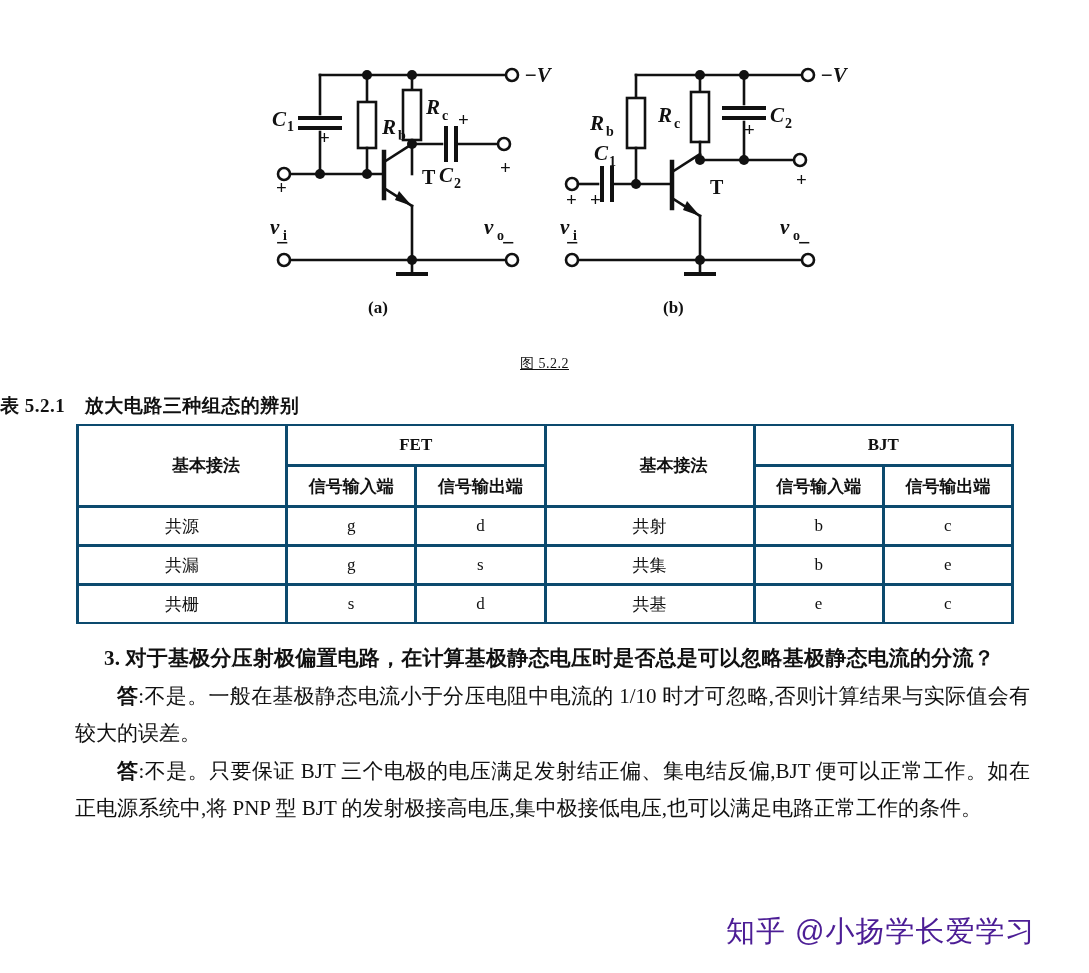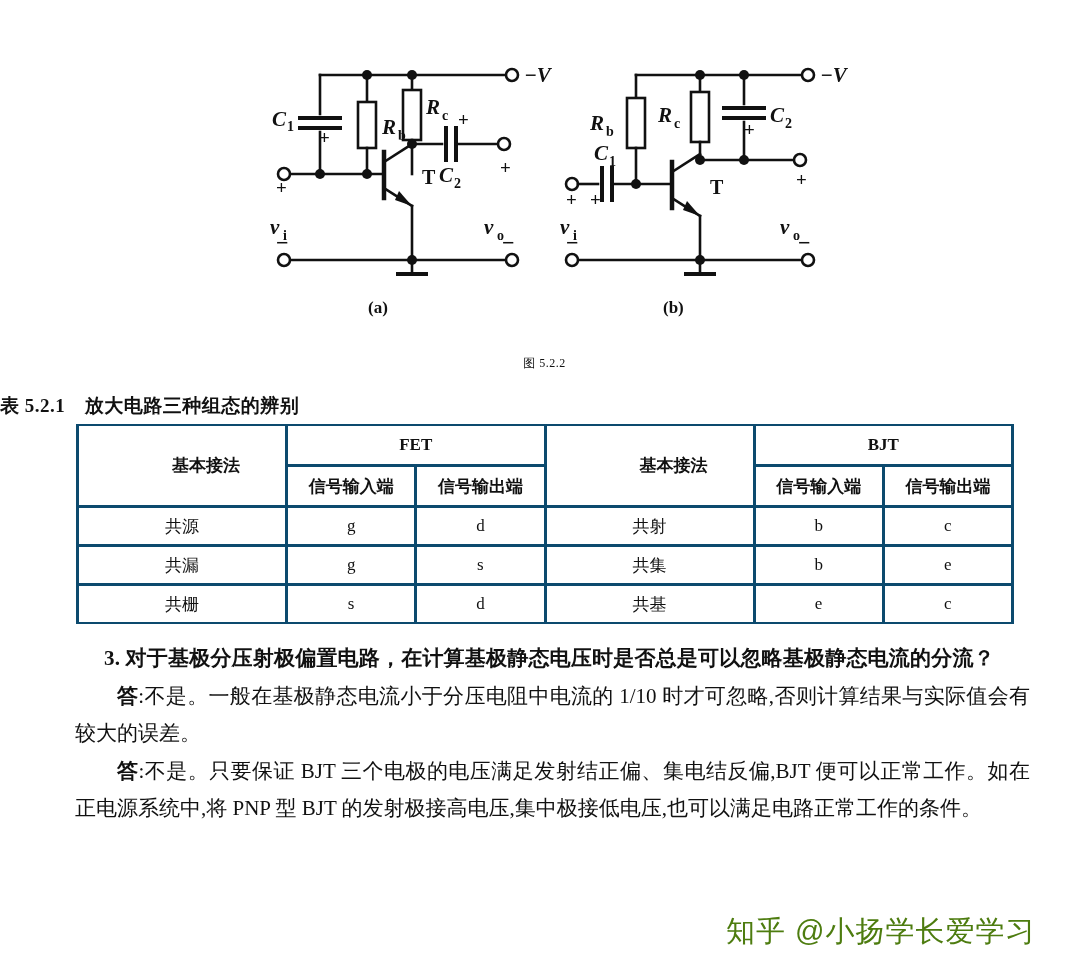--- a/index.html
+++ b/index.html
@@ -35,22 +35,23 @@
     color: #111;
   }
   #subcap-a { left: 368px; top: 298px; }
   #subcap-b { left: 663px; top: 298px; }
 
   #figure-caption {
     position: absolute;
     left: 0; top: 355px;
     width: 1089px;
     text-align: center;
-    font-size: 12px;
+    font-size: 14px;
     letter-spacing: 0.5px;
+    text-decoration: underline;
   }
 
   
   #table-title {
     position: absolute;
     left: 0; top: 393px;
     width: 1089px;
     font-weight: bold;
     font-size: 19px;
     letter-spacing: 0.5px;
@@ -108,21 +109,21 @@
   .indent { text-indent: 2em; }
   .ans-lead { font-weight: bold; }
 
   
   #watermark {
     position: absolute;
     left: 726px;
     top: 912px;
     font-size: 29px;
     font-family: "Liberation Sans", "DejaVu Sans", sans-serif;
-    color: #4d7c0f;
+    color: #4c1d95;
     white-space: nowrap;
     letter-spacing: 1px;
     pointer-events: none;
     font-weight: 500;
   }
 </style>
 </head>
 <body>
 
 <div id="figure-area">

